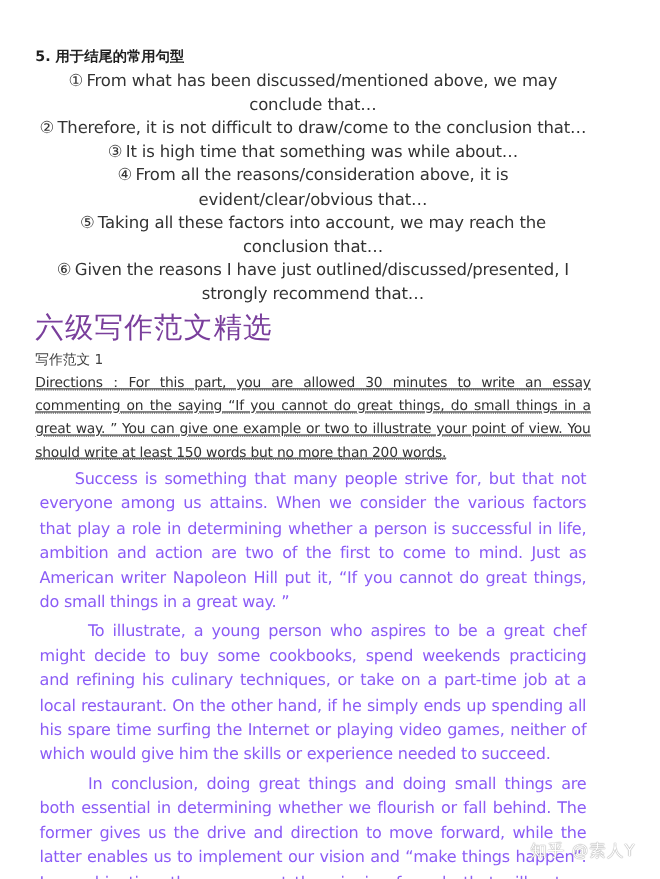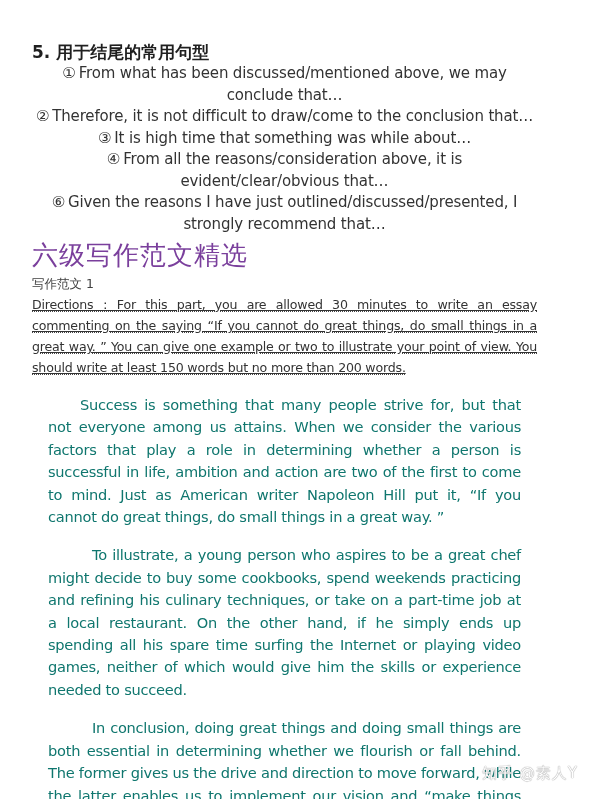--- a/index.html
+++ b/index.html
@@ -15,21 +15,21 @@
       font-family: "DejaVu Sans", "Liberation Sans", sans-serif;
       color: #2b2b2b;
     }
     .page {
       position: absolute;
       left: 32px;
       top: 42px;
       width: 505px;
     }
     .section-heading {
-      font-size: 17px;
+      font-size: 13px;
       font-weight: bold;
       color: #1f1f1f;
       line-height: 20px;
       height: 21px;
       letter-spacing: 0;
     }
     .phrase-list {
       margin: 0;
       padding: 0;
       list-style: none;
@@ -72,24 +72,24 @@
       text-decoration: underline;
       text-decoration-style: dotted;
       text-decoration-thickness: 1px;
       text-underline-offset: 2px;
       text-decoration-color: #444444;
     }
     .essay {
       margin-top: 2px;
     }
     .essay p {
-      margin: 16px;
+      margin: 4px;
       font-size: 14.6px;
       line-height: 22.4px;
-      color: #0f766e;
+      color: #8b5cf6;
       text-align: justify;
       letter-spacing: -0.25px;
     }
     .essay p.p1 { text-indent: 32px; }
     .essay p.p2, .essay p.p3 { text-indent: 44px; }
     .watermark {
       position: absolute;
       left: 482px;
       top: 764px;
       font-size: 15px;
@@ -102,20 +102,21 @@
 <body>
 
 <div class="page">
   <div class="section-heading">5. 用于结尾的常用句型</div>
 
   <ul class="phrase-list">
     <li class="phrase-item"><span class="phrase-num">①</span><span>From what has been discussed/mentioned above, we may conclude that…</span></li>
     <li class="phrase-item"><span class="phrase-num">②</span><span>Therefore, it is not difficult to draw/come to the conclusion that…</span></li>
     <li class="phrase-item"><span class="phrase-num">③</span><span>It is high time that something was while about…</span></li>
     <li class="phrase-item"><span class="phrase-num">④</span><span>From all the reasons/consideration above, it is evident/clear/obvious that…</span></li>
+    <li class="phrase-item"><span class="phrase-num">⑤</span><span>Taking all these factors into account, we may reach the conclusion that…</span></li>
     <li class="phrase-item"><span class="phrase-num">⑥</span><span>Given the reasons I have just outlined/discussed/presented, I strongly recommend that…</span></li>
   </ul>
 
   <div class="big-title">六级写作范文精选</div>
   <div class="sample-label">写作范文 1</div>
 
   <div class="directions"><span class="u">Directions：For this part, you are allowed 30 minutes to write an essay commenting on the saying “If you cannot do great things, do small things in a great way. ” You can give one example or two to illustrate your point of view. You should write at least 150 words but no more than 200 words.</span></div>
 
   <div class="essay">
     <p class="p1">Success is something that many people strive for, but that not everyone among us attains. When we consider the various factors that play a role in determining whether a person is successful in life, ambition and action are two of the first to come to mind. Just as American writer Napoleon Hill put it, “If you cannot do great things, do small things in a great way. ”</p>

